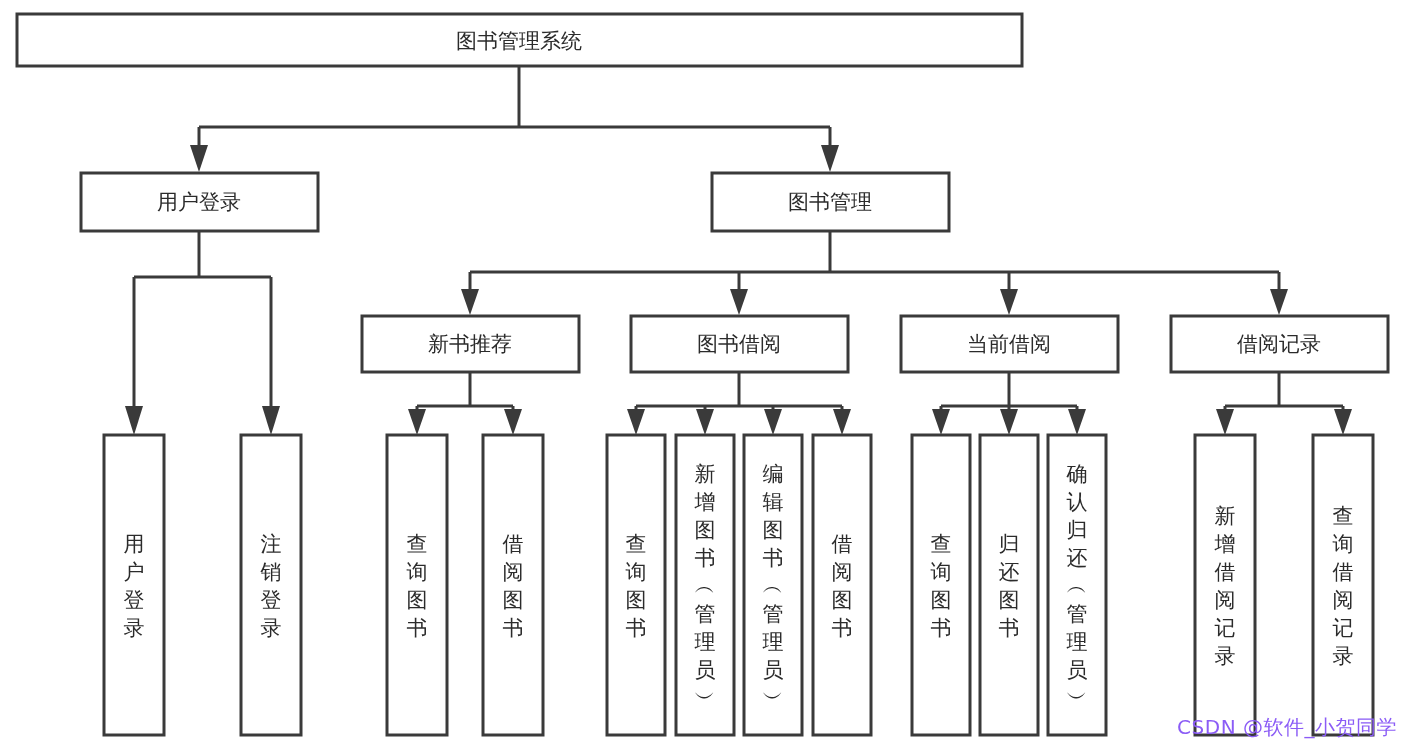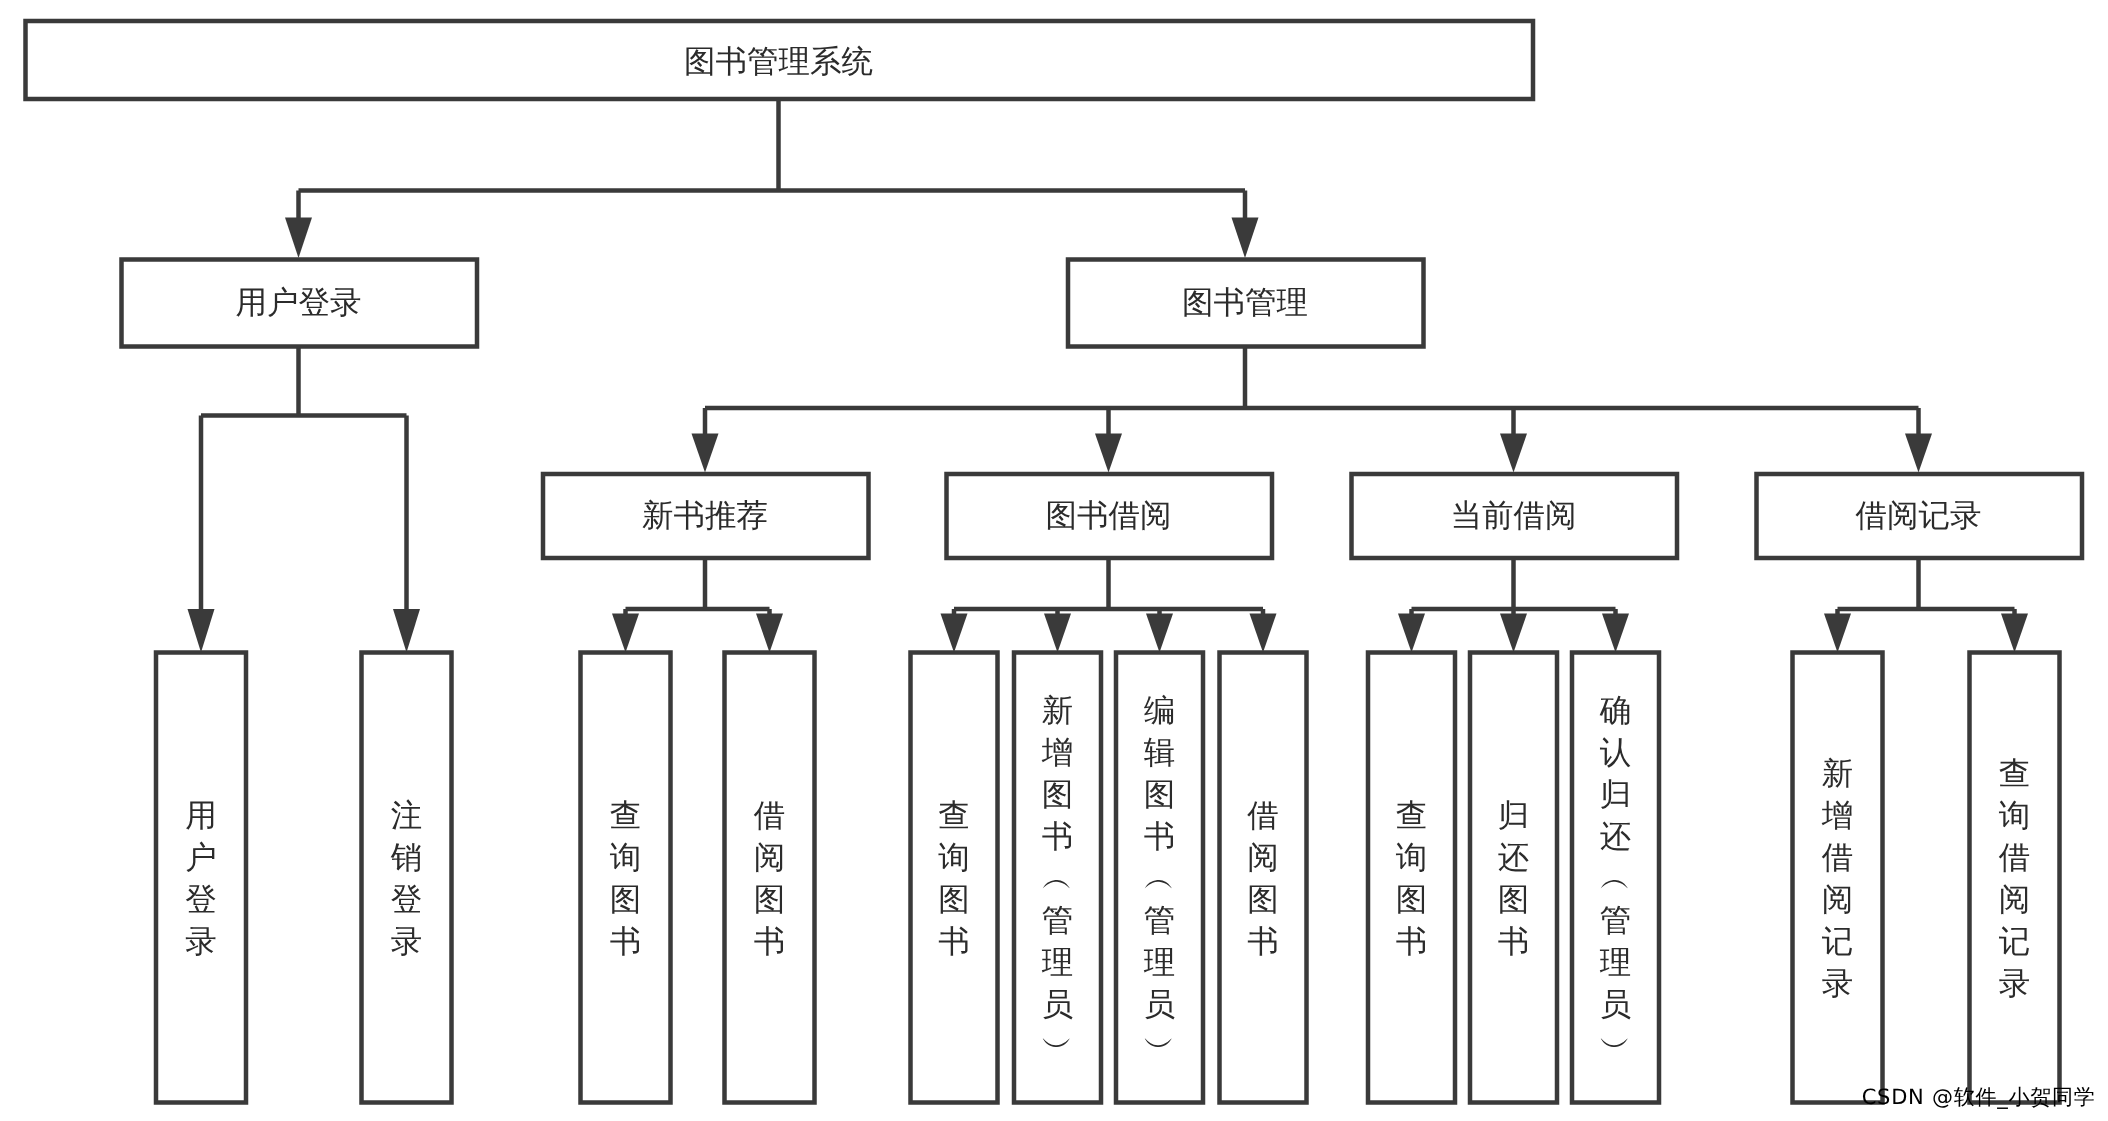--- a/index.html
+++ b/index.html
@@ -46,22 +46,22 @@
   }
   .arrow-head {
     fill: #3a3a3a;
     stroke: none;
   }
   .watermark {
     position: absolute;
     right: 8px;
     bottom: 6px;
     font-family: "DejaVu Sans", sans-serif;
-    font-size: 14px;
-    color: #000000;
+    font-size: 20px;
+    color: #8b5cf6;
     letter-spacing: 0.5px;
     white-space: nowrap;
     user-select: none;
   }
 </style>
 </head>
 <body>
 
 <div id="diagram-root">
   <svg width="1405" height="747" viewBox="0 0 1405 747" xmlns="http://www.w3.org/2000/svg">

